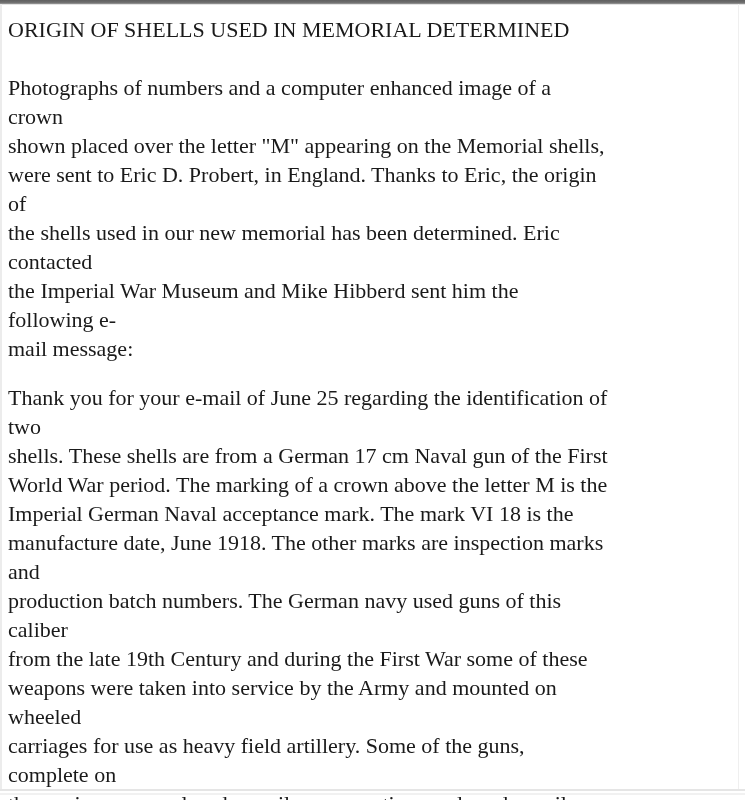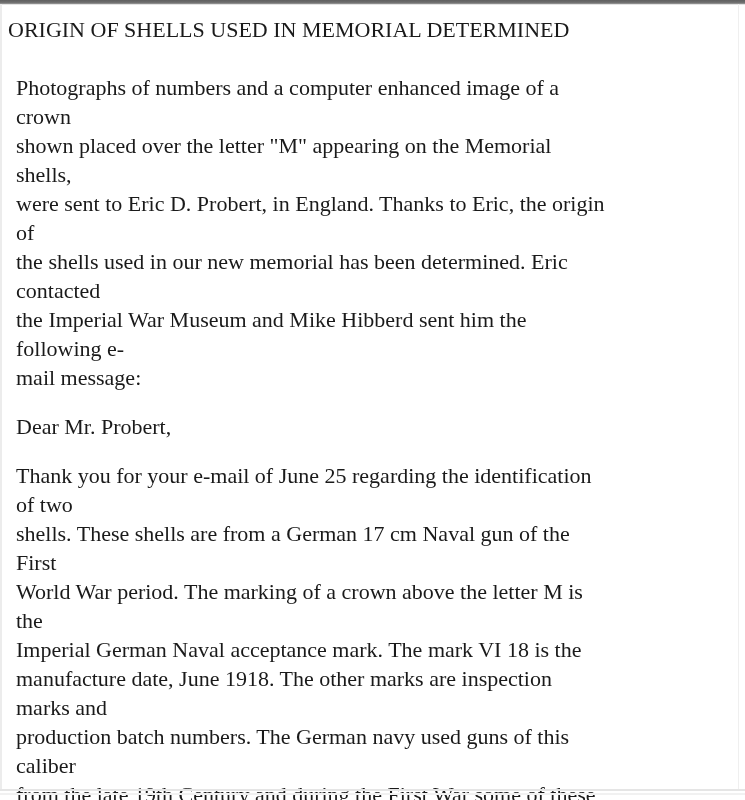--- a/index.html
+++ b/index.html
@@ -67,21 +67,21 @@
   .doc-title {
     font-size: 22px;
     font-weight: normal;
     line-height: 29px;
     margin: 0 0 29px 0;
     white-space: pre-line;
   }
   .doc p {
     font-size: 22px;
     line-height: 29px;
-    margin: 0 0 20px 8px;
+    margin: 0 0 20px 0;
     white-space: pre-line;
   }
 </style>
 </head>
 <body>
 
 <div class="top-border"></div>
 <div class="top-border-underline"></div>
 <div class="left-edge"></div>
 <div class="right-edge"></div>
@@ -89,21 +89,20 @@
 <div class="doc">
   <h1 class="doc-title">ORIGIN OF SHELLS USED IN MEMORIAL DETERMINED</h1>
 
   <p>Photographs of numbers and a computer enhanced image of a crown
 shown placed over the letter "M" appearing on the Memorial shells,
 were sent to Eric D. Probert, in England. Thanks to Eric, the origin of
 the shells used in our new memorial has been determined. Eric contacted
 the Imperial War Museum and Mike Hibberd sent him the following e-
 mail message:</p>
 
-  <p>Dear Mr. Probert,</p>
 
   <p>Thank you for your e-mail of June 25 regarding the identification of two
 shells. These shells are from a German 17 cm Naval gun of the First
 World War period. The marking of a crown above the letter M is the
 Imperial German Naval acceptance mark. The mark VI 18 is the
 manufacture date, June 1918. The other marks are inspection marks and
 production batch numbers. The German navy used guns of this caliber
 from the late 19th Century and during the First War some of these
 weapons were taken into service by the Army and mounted on wheeled
 carriages for use as heavy field artillery. Some of the guns, complete on

